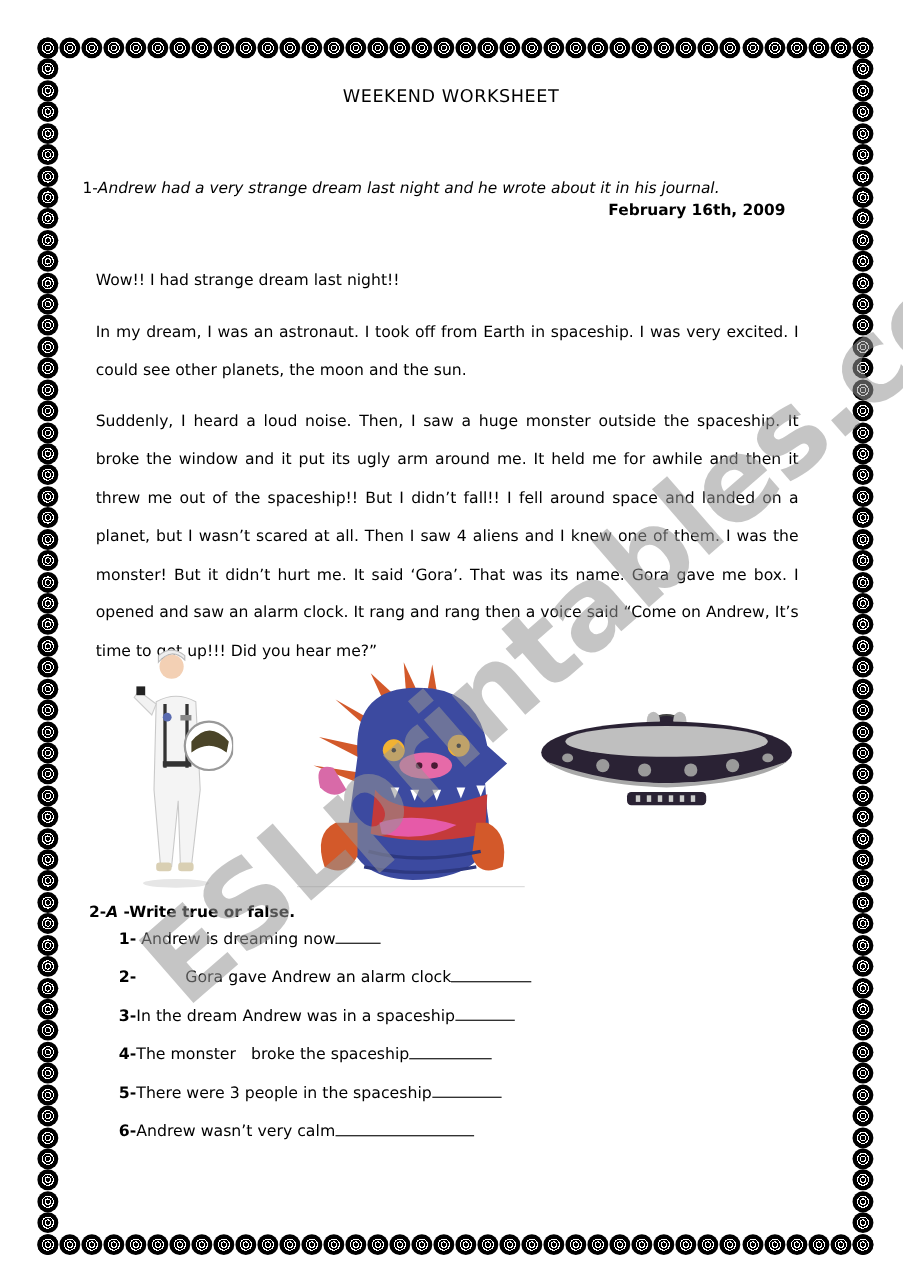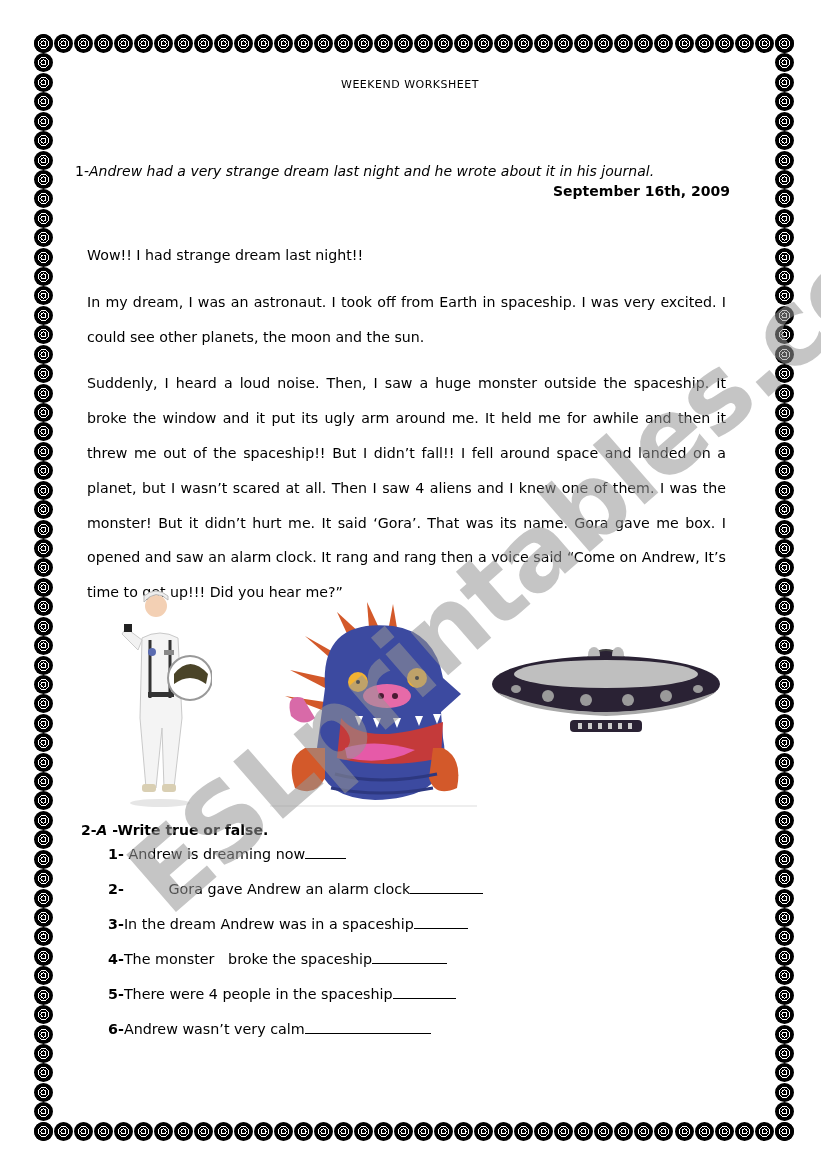--- a/index.html
+++ b/index.html
@@ -11,21 +11,21 @@
   .border-row { left:34px; width:760px; height:19px; justify-content:space-between; }
   .border-col { width:19px; flex-direction:column; justify-content:space-between; }
   .ring { width:19px; height:19px; border-radius:50%; flex:0 0 19px;
           background: radial-gradient(circle at 50% 50%, #000 0 2px, #fff 2px 3px, #000 3px 4.5px, #fff 4.5px 5.5px, #000 5.5px); }
   .border-top { top:34px; }
   .border-bottom { top:1122px; }
   .border-left { left:34px; top:34px; height:1107px; }
   .border-right { left:775px; top:34px; height:1107px; }
 
   .title { position:absolute; top:78px; left:0; width:820px; text-align:center;
-           font-size:11px; letter-spacing:0.5px; font-family:"DejaVu Sans", sans-serif; font-weight:normal; }
+           font-size:16px; letter-spacing:0.5px; font-family:"DejaVu Sans", sans-serif; font-weight:normal; }
 
   .intro { position:absolute; left:75px; top:160px; width:663px; font-size:14px; font-weight:normal;
            line-height:23px; text-align:justify; }
   .intro-date { position:absolute; left:553px; top:183px; font-size:14px; font-weight:bold; }
 
   .story { position:absolute; left:75px; top:226px; width:663px; font-size:14.2px; line-height:34.8px; }
   .story p { margin:12px; text-align:justify; text-align-last:left; }
 
   .pic { position:absolute; }
 
@@ -240,21 +240,21 @@
     <span class="ring"></span>
     <span class="ring"></span>
     <span class="ring"></span>
   </div>
 
 <div class="title">WEEKEND WORKSHEET</div>
 
 <div class="intro">
   <span>1-</span><i>Andrew had a very strange dream last night and he wrote about it in his journal.</i>
 </div>
-<div class="intro-date">September 16th, 2009</div>
+<div class="intro-date">February 16th, 2009</div>
 
 <div class="story">
   <p>Wow!! I had strange dream last night!!</p>
   <p>In my dream, I was an astronaut. I took off from Earth in spaceship. I was very excited. I could see other planets, the moon and the sun.</p>
   <p>Suddenly, I heard a loud noise. Then, I saw a huge monster outside the spaceship. It broke the window and it put its ugly arm around me. It held me for awhile and then it threw me out of the spaceship!! But I didn’t fall!! I fell around space and landed on a planet, but I wasn’t scared at all. Then I saw 4 aliens and I knew one of them. I was the   monster! But it didn’t hurt me. It said ‘Gora’. That was its name. Gora gave me box. I opened and saw an alarm clock. It rang and rang then a voice said “Come on Andrew, It’s time to get up!!! Did you hear me?”</p>
 </div>
 
 <div class="pic" style="left:112px;top:588px;width:100px;height:220px;">
   <svg width="100" height="220" viewBox="0 0 100 220">
     <ellipse cx="48" cy="215" rx="30" ry="4" fill="#e6e6e6"></ellipse>
@@ -339,17 +339,17 @@
 
 <div class="section2">
   <span>2-</span><i>A</i> <span>-Write true or false.</span>
 </div>
 
 <div class="tf-list" id="tflist">
     <div class="tf-item"><span class="tf-num">1-</span><span style="white-space: pre;"> Andrew is dreaming now</span><span class="blank" style="width: 41px;"></span></div>
     <div class="tf-item"><span class="tf-num">2-</span><span style="white-space: pre; margin-left: 40px;"> Gora gave Andrew an alarm clock</span><span class="blank" style="width: 73px;"></span></div>
     <div class="tf-item"><span class="tf-num">3-</span><span style="white-space: pre;">In the dream Andrew was in a spaceship</span><span class="blank" style="width: 54px;"></span></div>
     <div class="tf-item"><span class="tf-num">4-</span><span style="white-space: pre; margin-top: 12px;">The monster   broke the spaceship</span><span class="blank" style="width: 75px;"></span></div>
-    <div class="tf-item"><span class="tf-num">5-</span><span style="white-space: pre;">There were 4 people in the spaceship</span><span class="blank" style="width: 63px;"></span></div>
+    <div class="tf-item"><span class="tf-num">5-</span><span style="white-space: pre;">There were 3 people in the spaceship</span><span class="blank" style="width: 63px;"></span></div>
     <div class="tf-item"><span class="tf-num">6-</span><span style="white-space: pre;">Andrew wasn’t very calm</span><span class="blank" style="width: 126px;"></span></div>
   </div>
 
 <div class="watermark">ESLprintables.com</div>
 
 </body></html>

